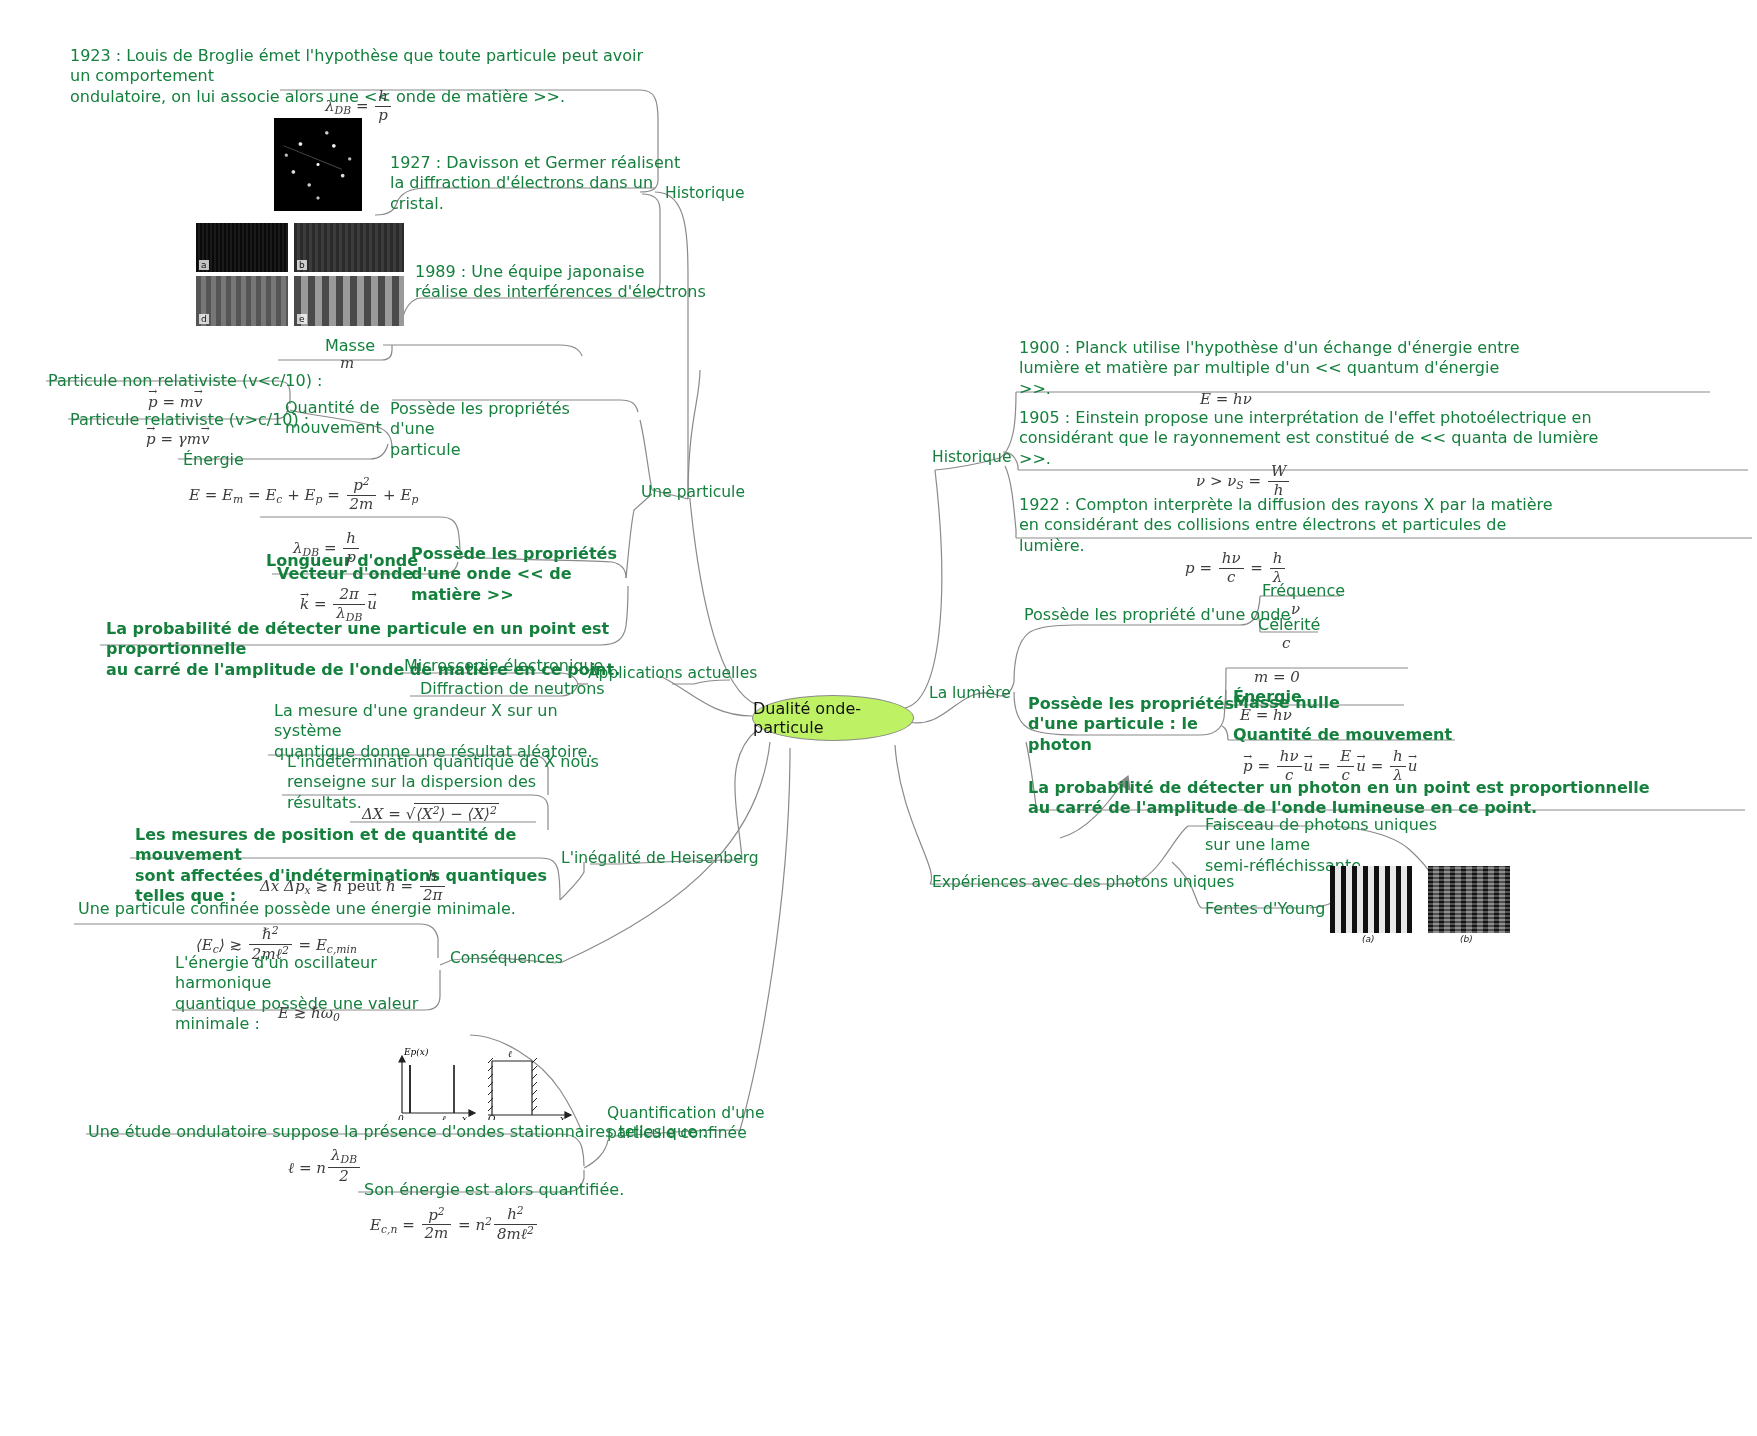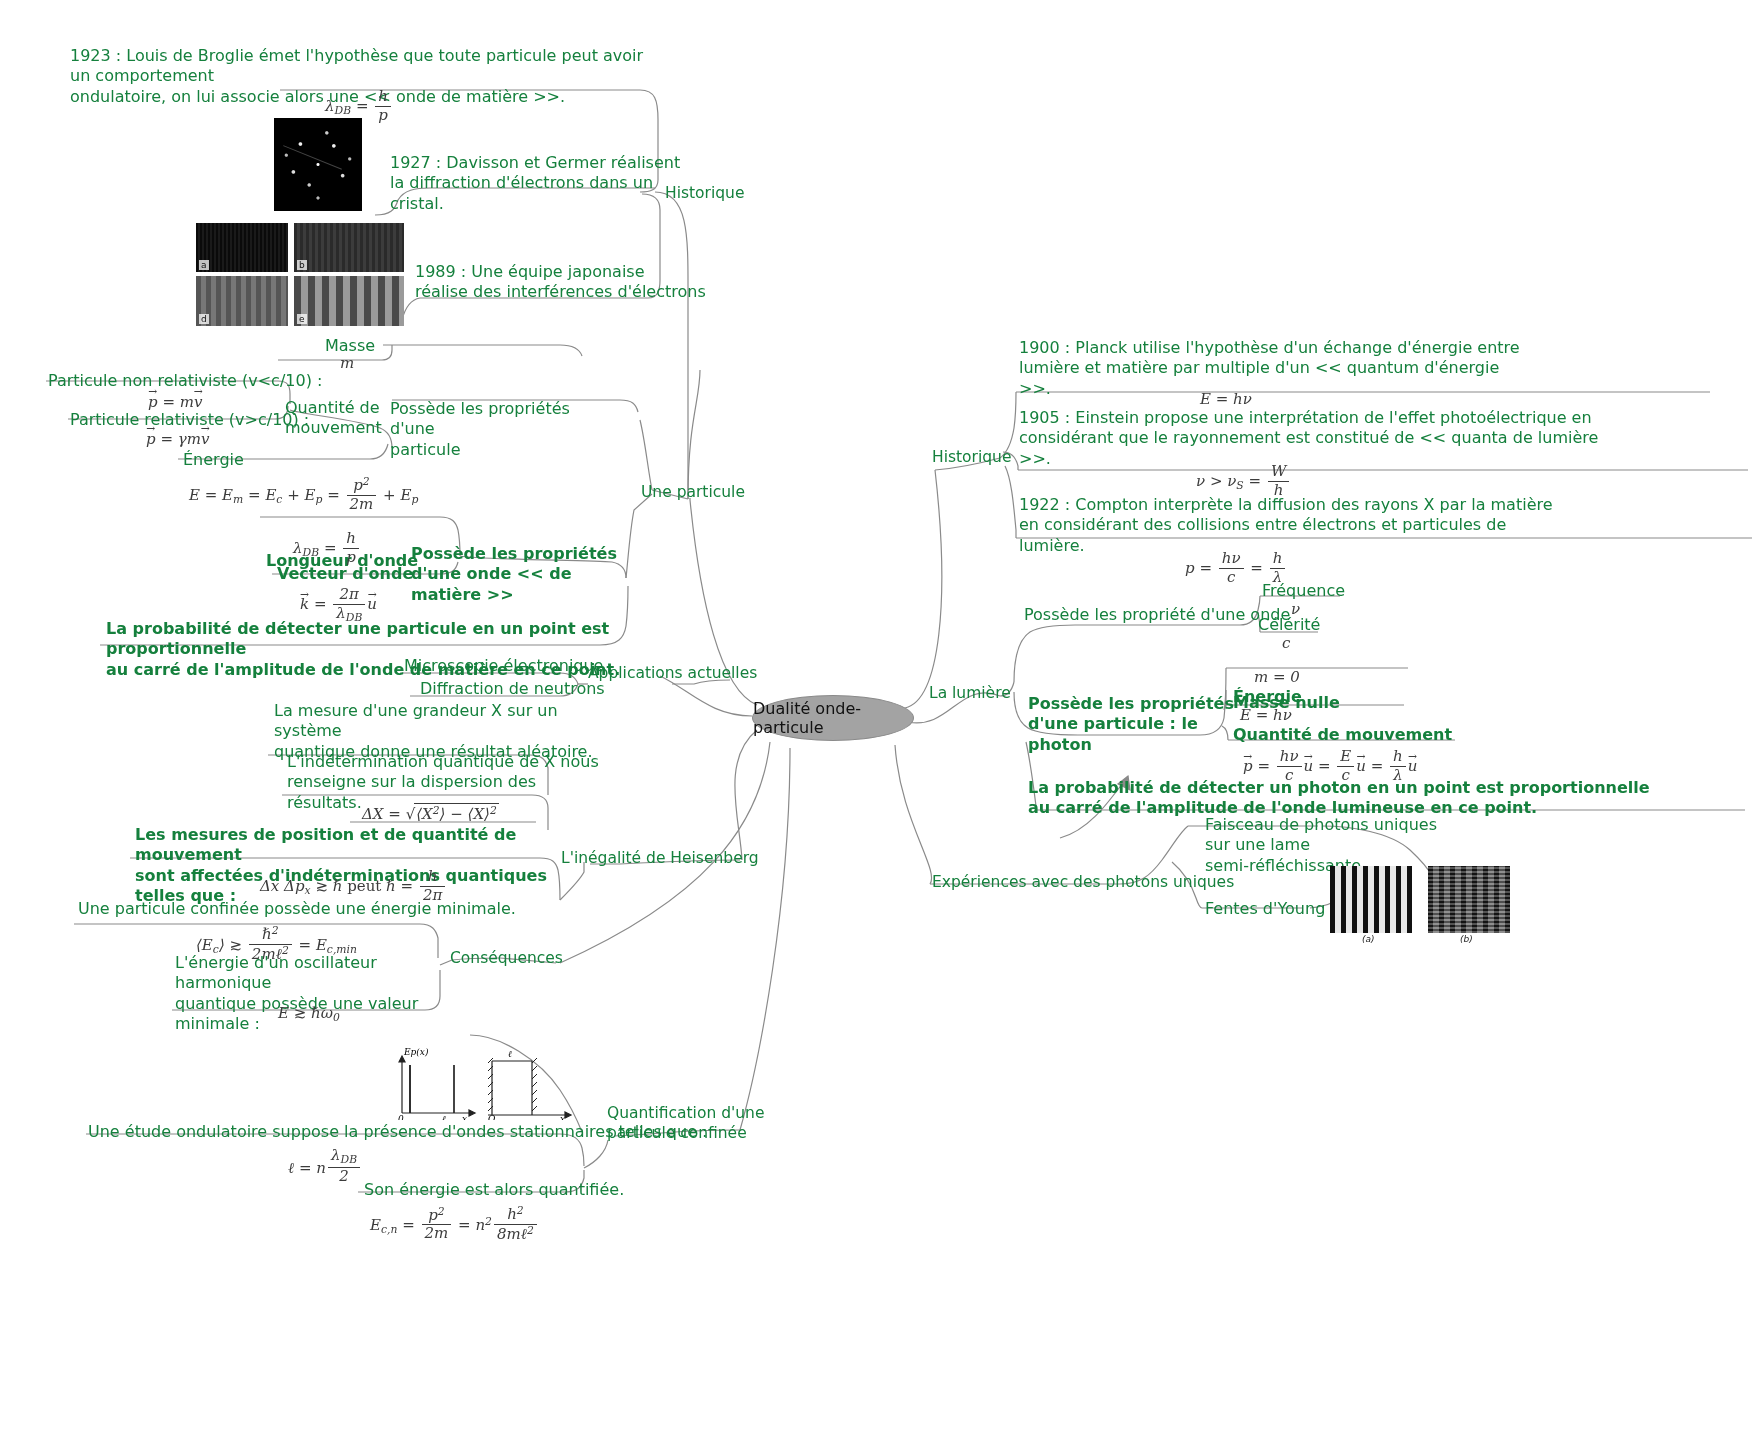--- a/index.html
+++ b/index.html
@@ -13,21 +13,21 @@
   .math{font-family:"DejaVu Serif","Liberation Serif",serif;font-style:italic;color:#3c3c3c;font-size:15px;white-space:nowrap;}
   .math .up{font-style:normal;}
   .frac{display:inline-block;vertical-align:-0.55em;text-align:center;margin:0 2px;}
   .frac .num{display:block;border-bottom:1px solid #3c3c3c;padding:0 3px;line-height:1.18;}
   .frac .den{display:block;padding:0 3px;line-height:1.18;}
   .sub{font-size:0.72em;vertical-align:-0.28em;font-style:italic;}
   .sup{font-size:0.72em;vertical-align:0.45em;font-style:italic;}
   .vec{position:relative;display:inline-block;}
   .vec::after{content:"\2192";position:absolute;left:50%;transform:translateX(-50%);top:-0.72em;font-size:0.72em;font-style:normal;}
   .sqrt{display:inline-block;border-top:1px solid #3c3c3c;padding:0 2px;margin-left:-1px;}
-  .ctr{position:absolute;border:1px solid #8a8a8a;border-radius:50%;background:#a3a3a3;
+  .ctr{position:absolute;border:1px solid #8a8a8a;border-radius:50%;background:#bef264;
        display:flex;align-items:center;justify-content:center;font-size:16px;color:#111;}
   .img{position:absolute;background:#000;overflow:hidden;}
   .cap{position:absolute;font-size:9px;color:#fff;left:3px;bottom:2px;background:rgba(255,255,255,.75);color:#111;padding:0 2px;}
   .tiny{font-size:9px;font-style:italic;color:#222;font-family:"DejaVu Serif","Liberation Serif",serif;}
 </style>
 </head>
 <body>
 
 <div id="canvas">
 

